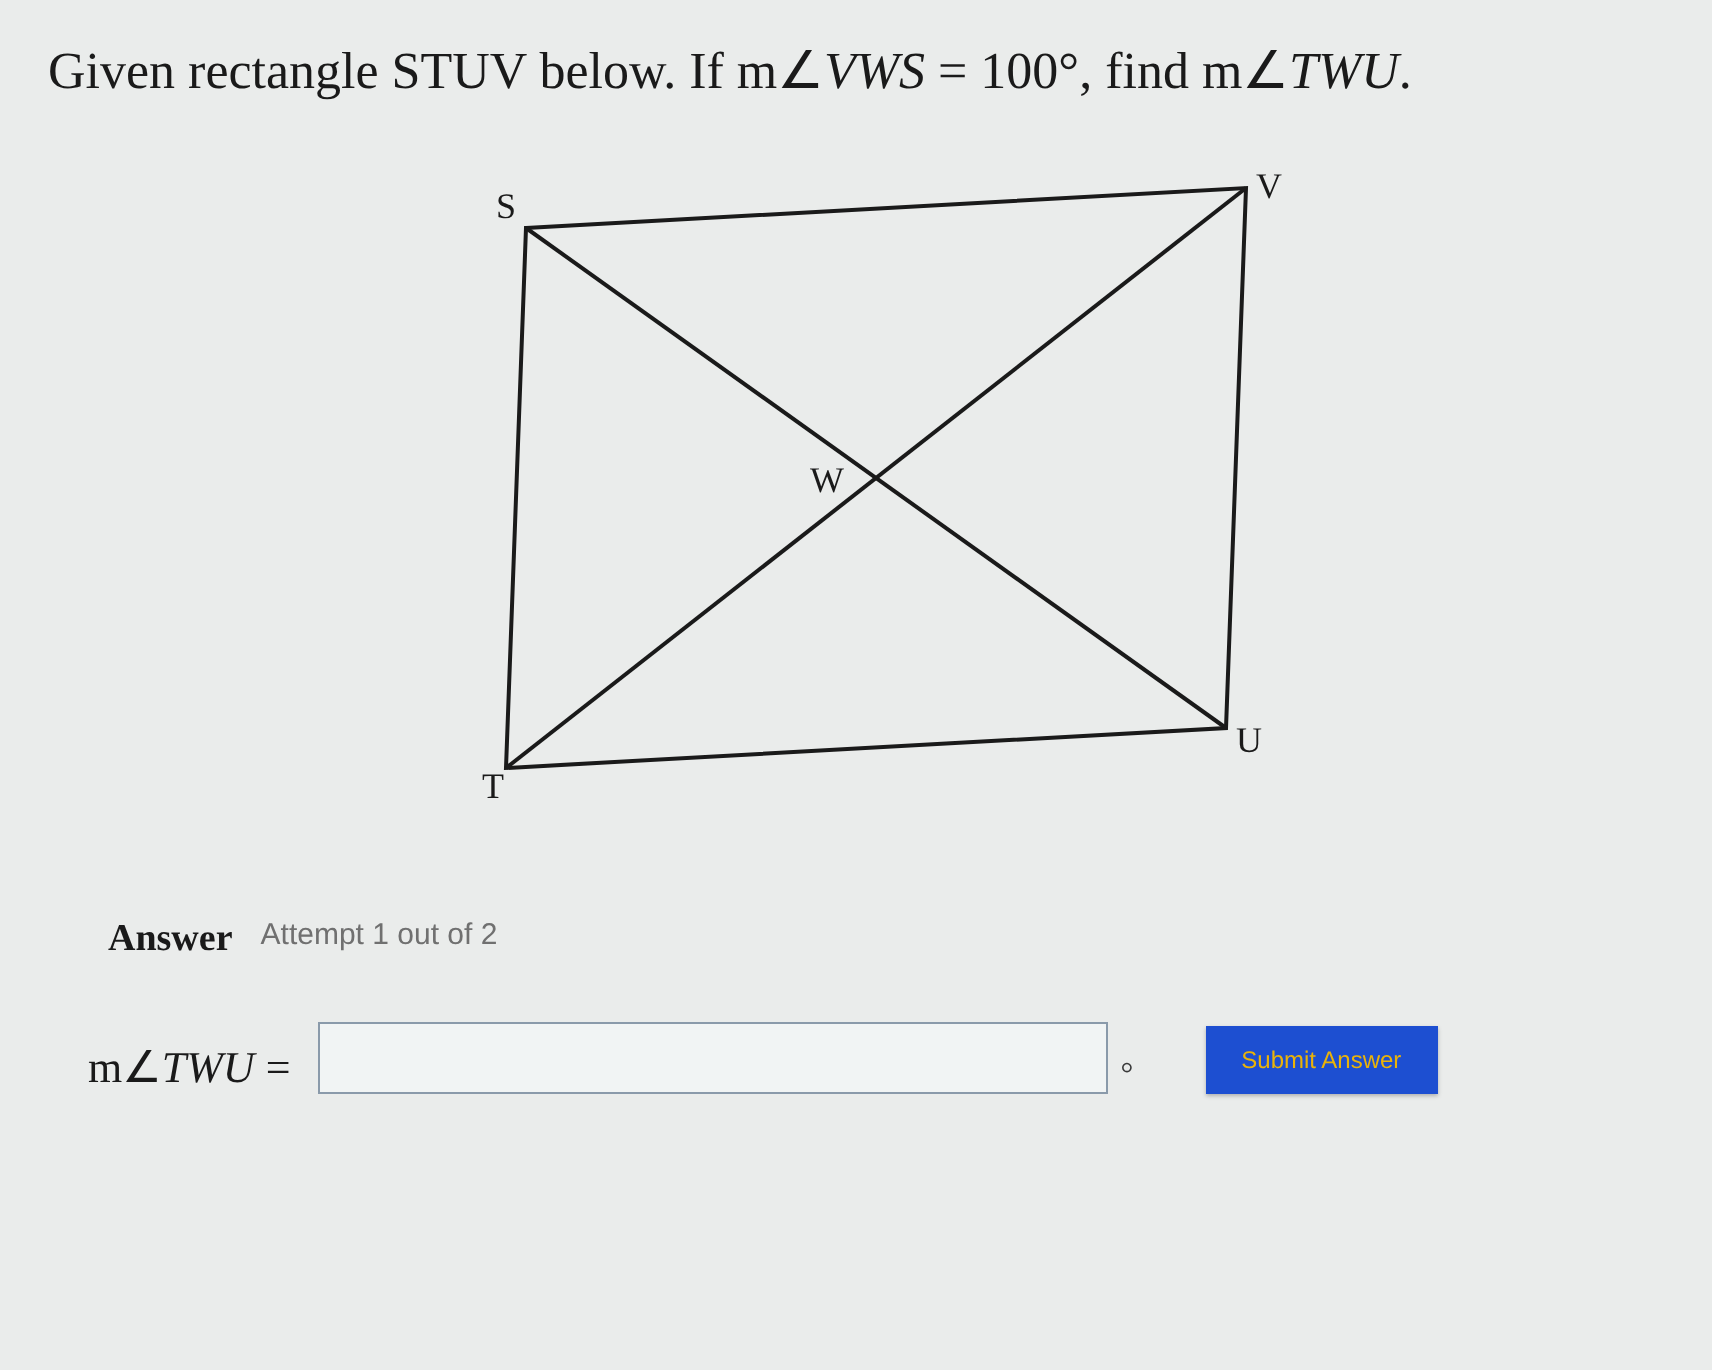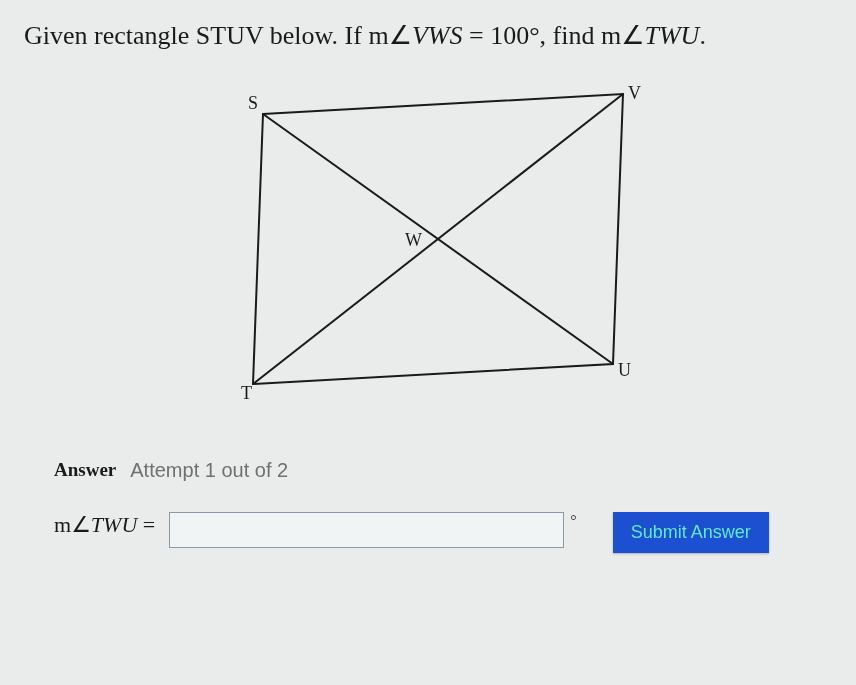--- a/index.html
+++ b/index.html
@@ -36,48 +36,48 @@
     .answer-row {
       display: flex;
       align-items: flex-start;
       gap: 14px;
       font-size: 19px;
       color: #1a1a1a;
       margin-bottom: 30px;
       margin-left: 30px;
     }
     .answer-label { font-weight: bold; }
-    .attempt-text { color: #707070; font-family: Arial, sans-serif; font-size: 20px; }
+    .attempt-text { color: #707070; font-family: Arial, sans-serif; font-size: 15px; }
     .input-row {
       display: flex;
-      align-items: flex-start;
+      align-items: flex-end;
       gap: 8px;
-      margin-left: 30px;
+      margin-left: 20px;
     }
     .angle-label {
       font-size: 22px;
       color: #1a1a1a;
       margin-right: 6px;
     }
     .answer-input {
       width: 395px;
       height: 36px;
       border: 1px solid #8a9aaa;
       background: #f1f4f4;
       padding: 4px 8px;
       font-size: 16px;
     }
     .degree { font-size: 16px; color: #3a3a3a; margin-left: -2px; }
     .submit-btn {
       margin-left: 28px;
       background: #1d4fd1;
-      color: #5eead4;
+      color: #eab308;
       border: none;
       padding: 10px 18px;
-      font-size: 18px;
+      font-size: 12px;
       font-family: Arial, sans-serif;
       cursor: pointer;
       box-shadow: 0 1px 2px rgba(0,0,0,0.25);
     }
   </style>
 </head>
 <body>
 
 <div class="question">
   <span>Given rectangle STUV below. If m</span><span>∠</span><span style="font-style:italic">VWS</span><span> = </span><span>100°</span><span>, find m</span><span>∠</span><span style="font-style:italic">TWU</span><span>.</span>

